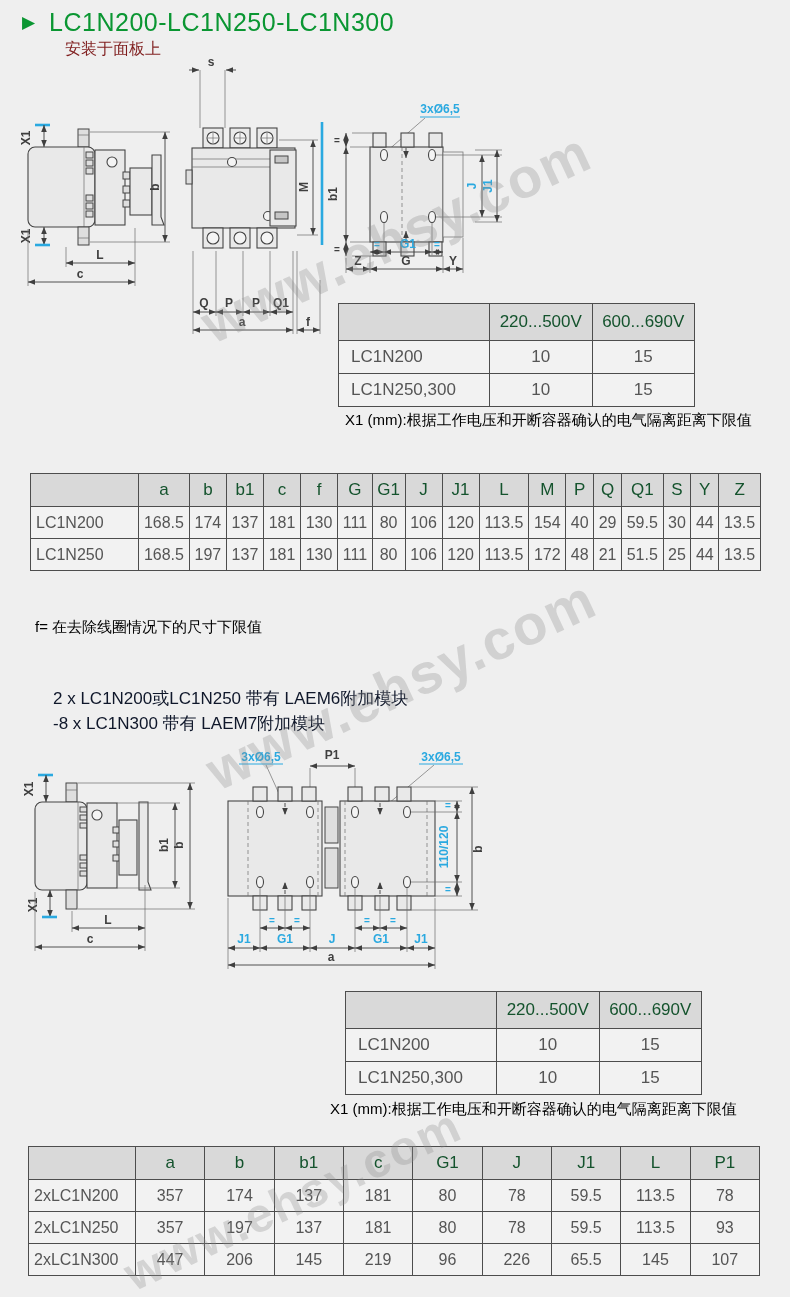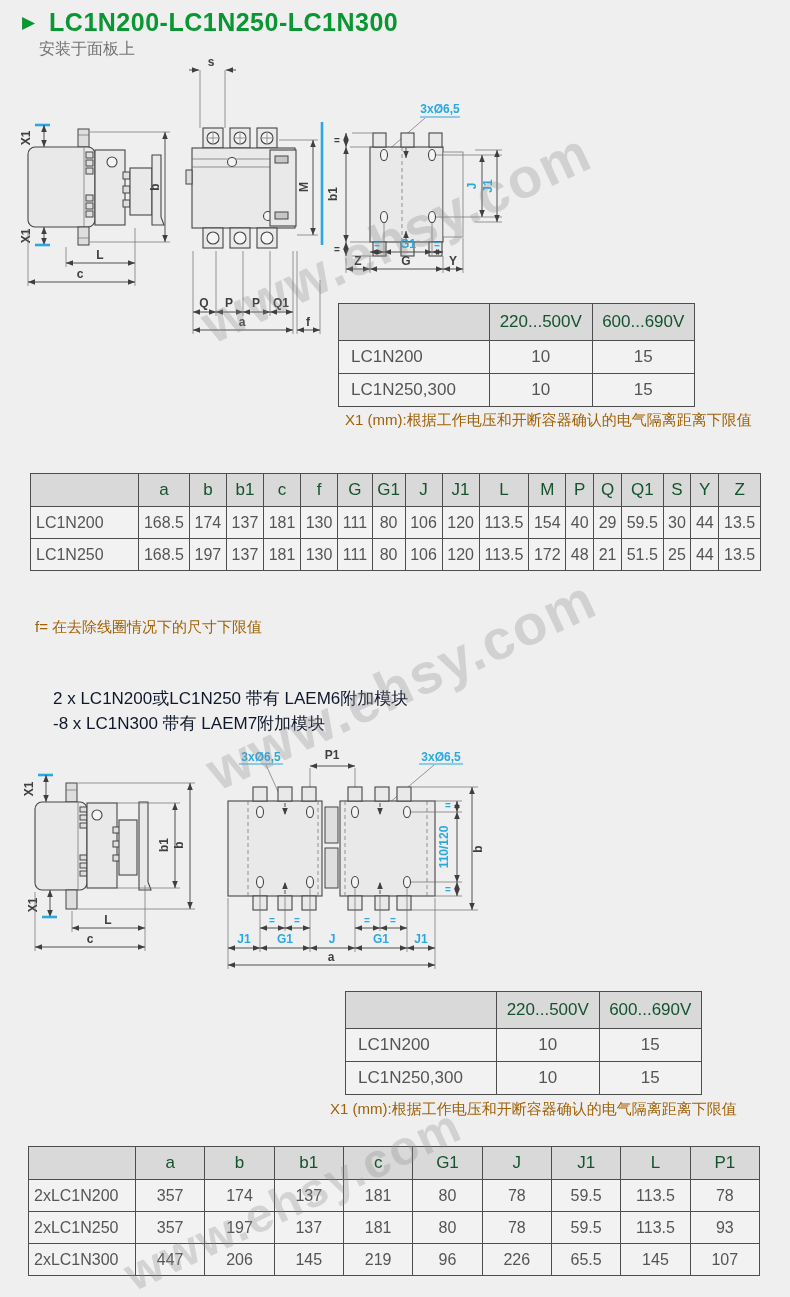--- a/index.html
+++ b/index.html
@@ -4,24 +4,24 @@
 <style>
   :root{
     --green:#0a9632; --blue:#2aa9e0; --ink:#3f3f3f; --tborder:#4d4d4d;
     --header_bg:#d9d9d9; --row_bg:#f2f2f2; --page_bg:#efefef; --text:#555555;
   }
   html,body{margin:0;padding:0;background:#cfcfcf;}
   .page{position:relative;width:790px;height:1297px;background:var(--page_bg);
         font-family:"Liberation Sans","DejaVu Sans",sans-serif;overflow:hidden;}
   .titlebar{position:absolute;left:22px;top:8px;display:flex;align-items:center;gap:14px;}
   .arrow{color:var(--green);font-size:17px;line-height:1;}
-  .title{margin:0;font-size:25px;font-weight:bold;color:var(--green);letter-spacing:.5px;}
-  .subtitle{position:absolute;left:39px;top:39px;font-size:16px;color:#737373;}
+  .title{margin:0;font-size:25px;font-weight:normal;color:var(--green);letter-spacing:.5px;}
+  .subtitle{position:absolute;left:65px;top:39px;font-size:16px;color:#7f1d1d;}
   .h2{position:absolute;left:53px;top:686px;font-size:17px;color:#0f172a;line-height:25px;}
-  .note{position:absolute;font-size:15px;color:#a16207;white-space:nowrap;}
+  .note{position:absolute;font-size:15px;color:#000000;white-space:nowrap;}
   #note1{left:345px;top:411px;}
   #fnote{left:35px;top:618px;}
   #note2{left:330px;top:1100px;}
 
   table{border-collapse:collapse;position:absolute;background:var(--row_bg);}
   th,td{border:1px solid var(--tborder);text-align:center;color:var(--text);font-weight:normal;}
   th{background:var(--header_bg);color:#14532d;}
   .vtable{width:357px;table-layout:fixed;}
   .vtable th{font-size:17px;height:34px;}
   .vtable td{font-size:17px;height:30px;}

